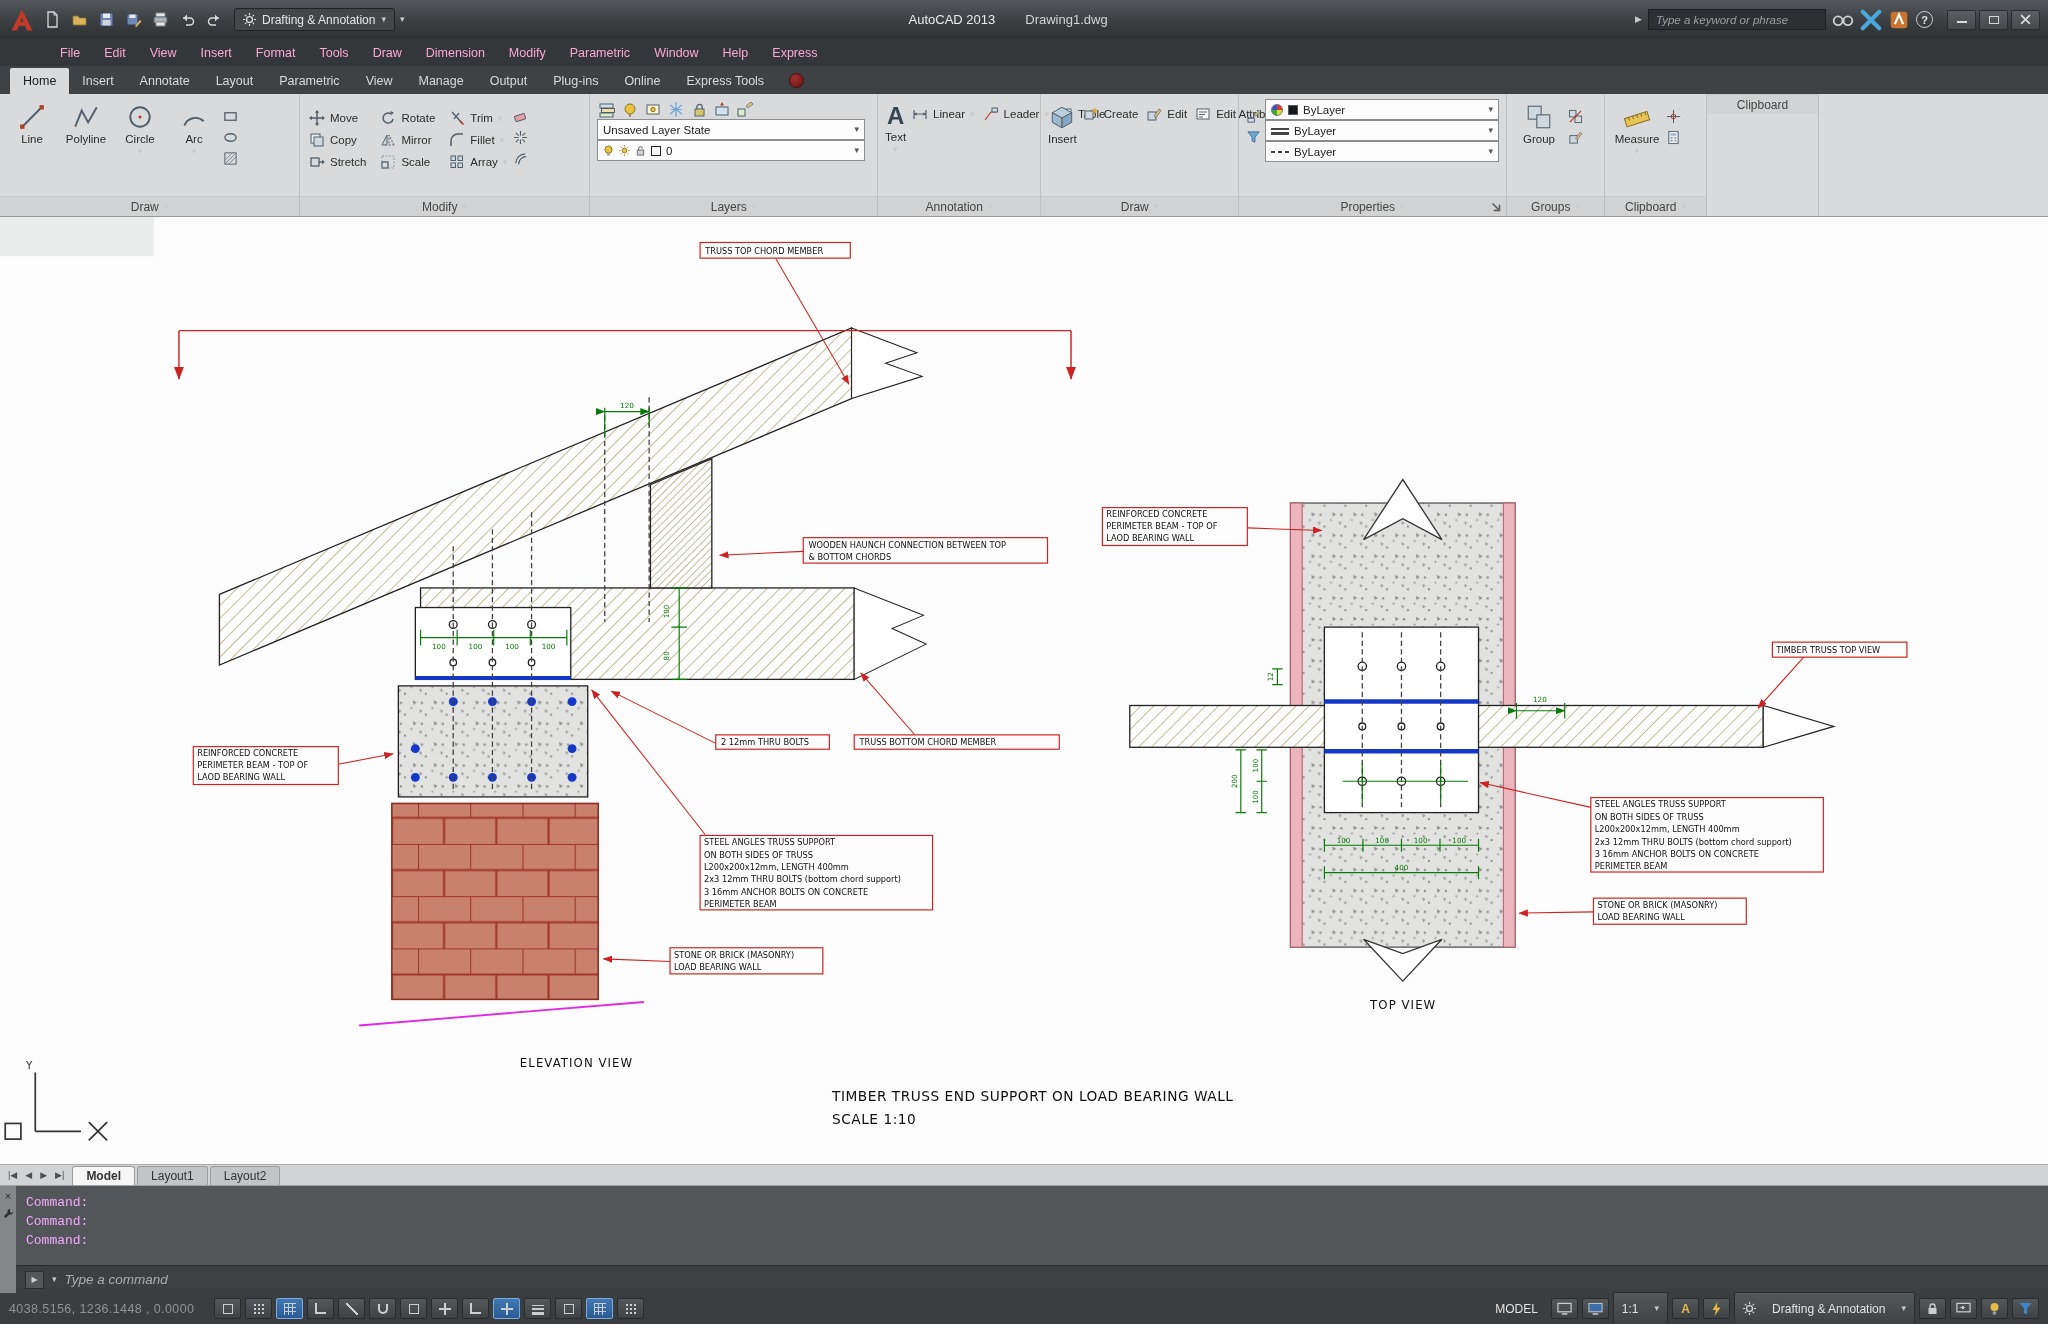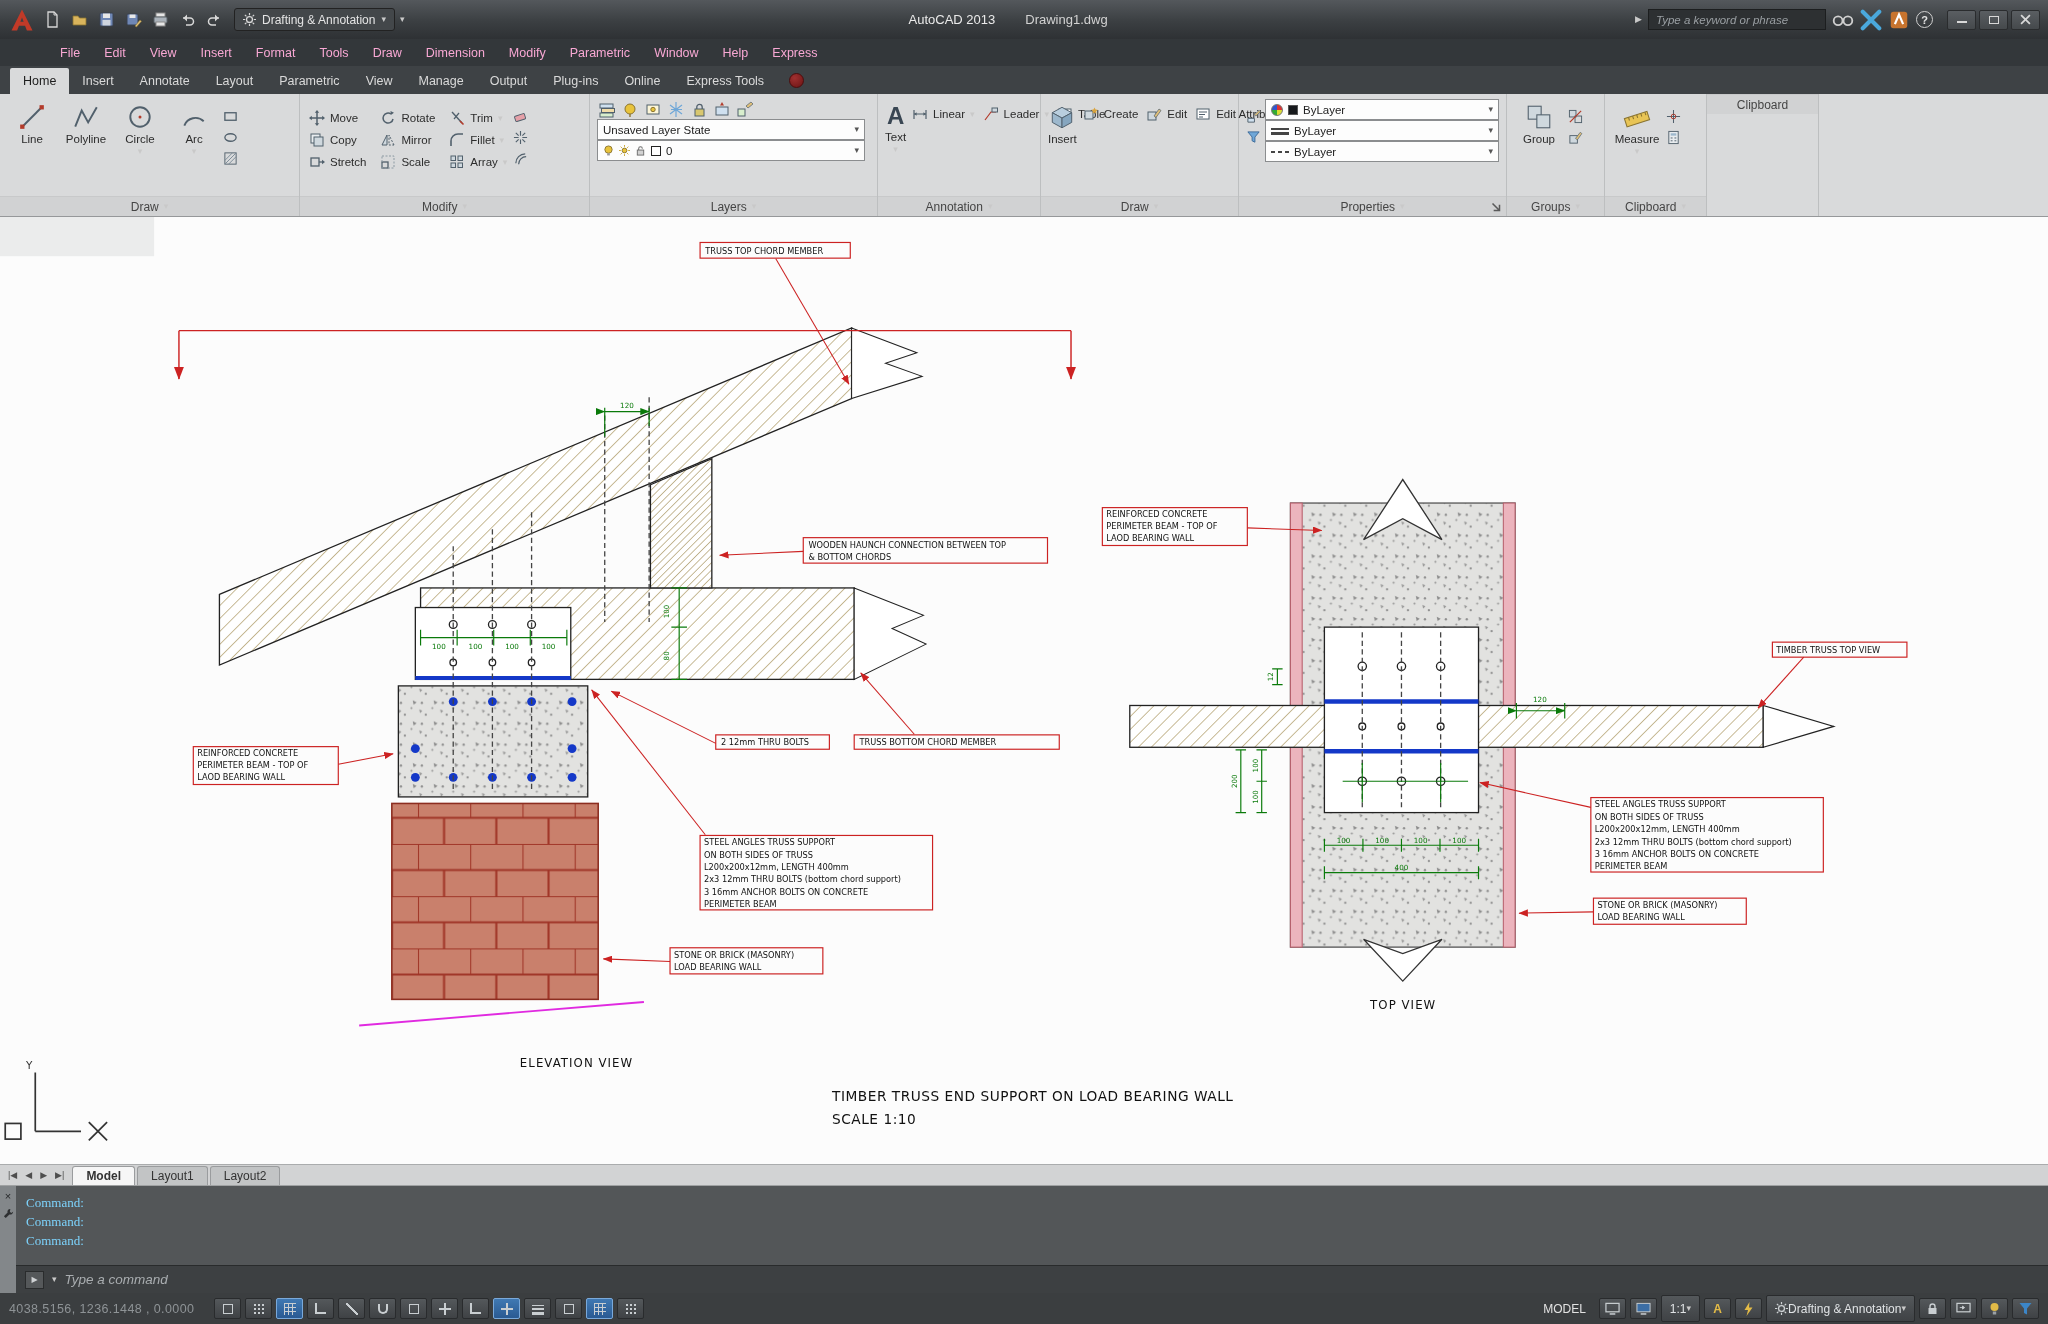--- a/index.html
+++ b/index.html
@@ -77,21 +77,21 @@
 .tnav{display:flex;gap:2px;margin-right:5px}
 .tnav span{padding:0 3px;font-size:9px;color:#4e4e4e}
 .ltab{padding:2px 13px;border:1px solid #9a9c9e;border-bottom:none;background:#c2c4c5;margin-right:2px;border-radius:3px 3px 0 0}
 .ltab.active{background:#f6f6f6;font-weight:bold}
 
 
 .cmdwin{position:absolute;top:1186px;left:0;width:2048px;height:107px;background:#535658;display:flex}
 .cmd-rail{width:16px;background:#83878a;display:flex;flex-direction:column;align-items:center;padding-top:4px;gap:6px;color:#26282a;font-size:11px}
 .cmd-rail svg{width:11px;height:11px}
 .cmd-main{flex:1;display:flex;flex-direction:column}
-.cmd-hist{flex:1;padding:7px 18px 0 10px;font-family:Liberation Serif, serif;font-size:13px;color:#7dd3fc;line-height:19px}
+.cmd-hist{flex:1;padding:7px 18px 0 10px;font-family:Liberation Mono, monospace;font-size:13px;color:#f0abfc;line-height:19px}
 .cmd-input{height:28px;background:#3d4042;border-top:1px solid #292b2c;display:flex;align-items:center;padding:0 9px;gap:8px}
 .cmd-badge{width:19px;height:18px;background:#55585a;border:1px solid #2a2c2d;color:#cfd2d4;font-size:8px;display:flex;align-items:center;justify-content:center}
 .cmd-field{flex:1;background:transparent;border:none;outline:none;color:#dddddd;font-size:13.5px;font-family:"Liberation Sans",sans-serif}
 .cmd-field::placeholder{color:#a9adb0;font-style:italic}
 
 
 .statusbar{position:absolute;top:1293px;left:0;width:2048px;height:31px;background:#3b3e40;display:flex;align-items:center;padding:0 9px;gap:4px;color:#ced2d4}
 .coords{font-size:12.5px;color:#8e9396;margin-right:16px;letter-spacing:.4px}
 .stog{width:27px;height:21px;background:linear-gradient(#54585b,#3f4245);border:1px solid #292b2d;border-radius:2px;display:flex;align-items:center;justify-content:center;flex:none}
 .stog.active{background:linear-gradient(#4079b3,#2a5a92);border-color:#7aa9da}
@@ -100,21 +100,21 @@
 .g-grid{background-image:repeating-linear-gradient(#c9ced1 0 1px,transparent 1px 4px),repeating-linear-gradient(90deg,#c9ced1 0 1px,transparent 1px 4px)}
 .g-dots{background-image:radial-gradient(#c9ced1 1px,transparent 1.3px);background-size:4px 4px}
 .g-angle{border-left:2px solid #c9ced1;border-bottom:2px solid #c9ced1;width:11px;height:11px}
 .g-diag{background:linear-gradient(45deg,transparent 44%,#c9ced1 44% 56%,transparent 56%)}
 .g-magnet{width:10px;height:10px;border:2.5px solid #c9ced1;border-top:none;border-radius:0 0 7px 7px}
 .g-cross{background:linear-gradient(#c9ced1 0 0) center/2px 12px no-repeat,linear-gradient(#c9ced1 0 0) center/12px 2px no-repeat}
 .g-sq{border:1.5px solid #c9ced1;width:10px;height:10px}
 .g-lw{background:linear-gradient(#c9ced1 0 0) 0 2px/12px 1px no-repeat,linear-gradient(#c9ced1 0 0) 0 5px/12px 2px no-repeat,linear-gradient(#c9ced1 0 0) 0 9px/12px 3px no-repeat;width:12px;height:12px}
 .sspacer{flex:1}
 .model-btn{font-size:12px;color:#e2e2e2;padding:0 9px}
-.scale-btn,.ws-btn{height:27px;display:flex;align-items:center;gap:0;padding:0 8px;background:linear-gradient(#54585b,#3f4245);border:1px solid #292b2d;border-radius:2px;font-size:12px;color:#e0e3e5;flex:none}
+.scale-btn,.ws-btn{height:33px;display:flex;align-items:center;gap:16px;padding:0 8px;background:linear-gradient(#54585b,#3f4245);border:1px solid #292b2d;border-radius:2px;font-size:12px;color:#e0e3e5;flex:none}
 .anno-a{color:#e3bb47;font-weight:bold;font-size:12px}
 </style>
 </head>
 <body>
 
 <div class="titlebar">
   <div class="logo">
       <svg viewBox="0 0 24 24">
         <path d="M3,21 L12,3 L21,21 H16.2 L14.6,17 H9.4 L7.8,21 Z M10.6,13.6 H13.4 L12,9.9 Z" fill="#c13a28"></path>
       </svg>

